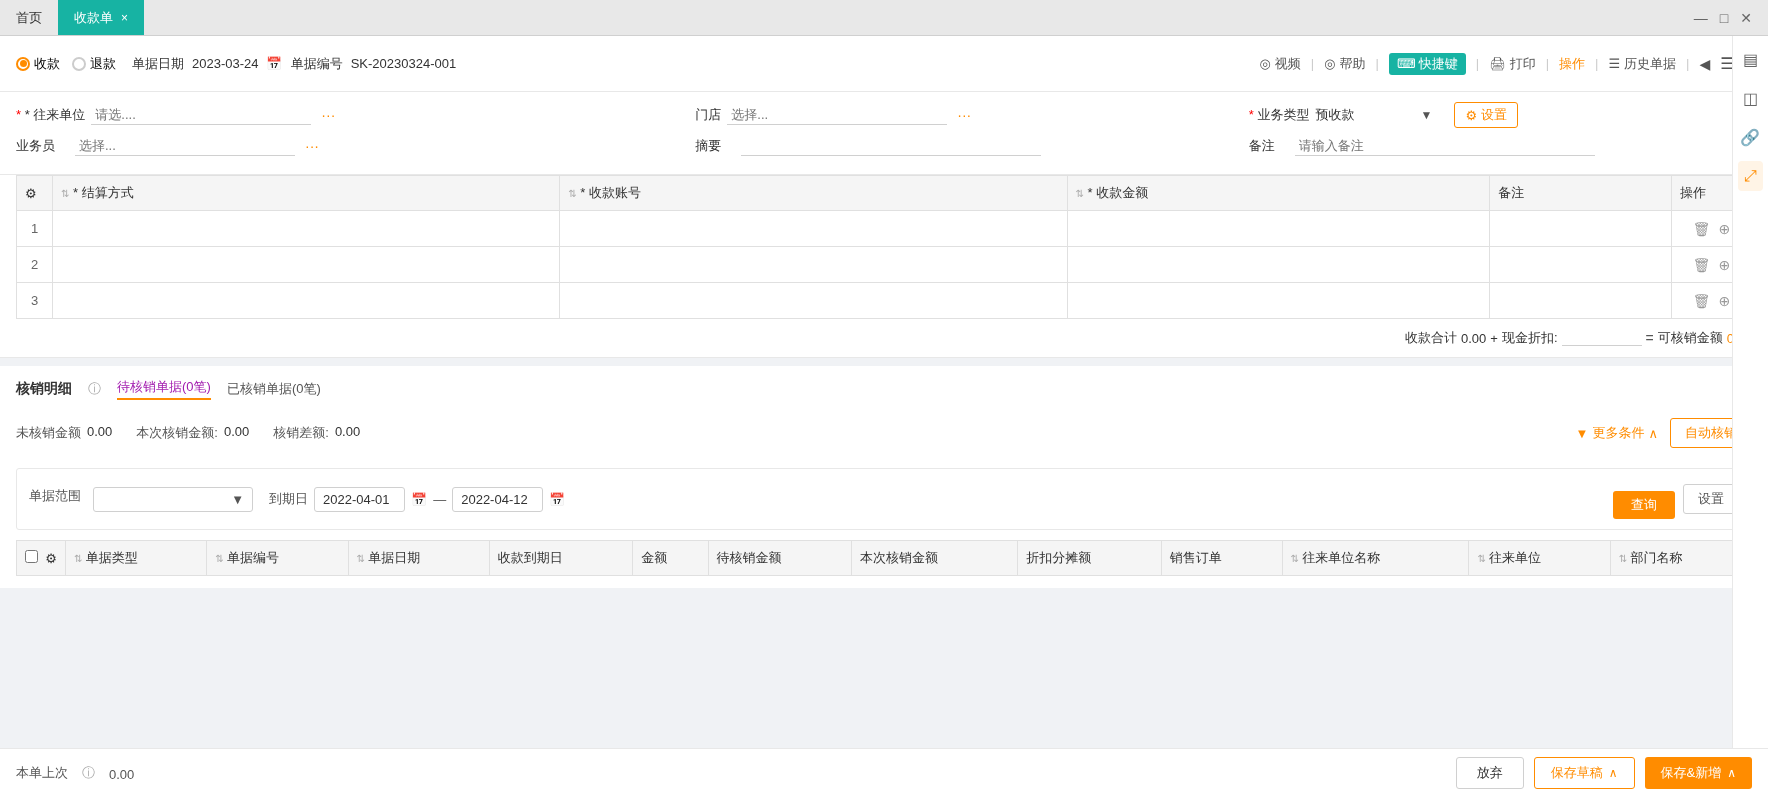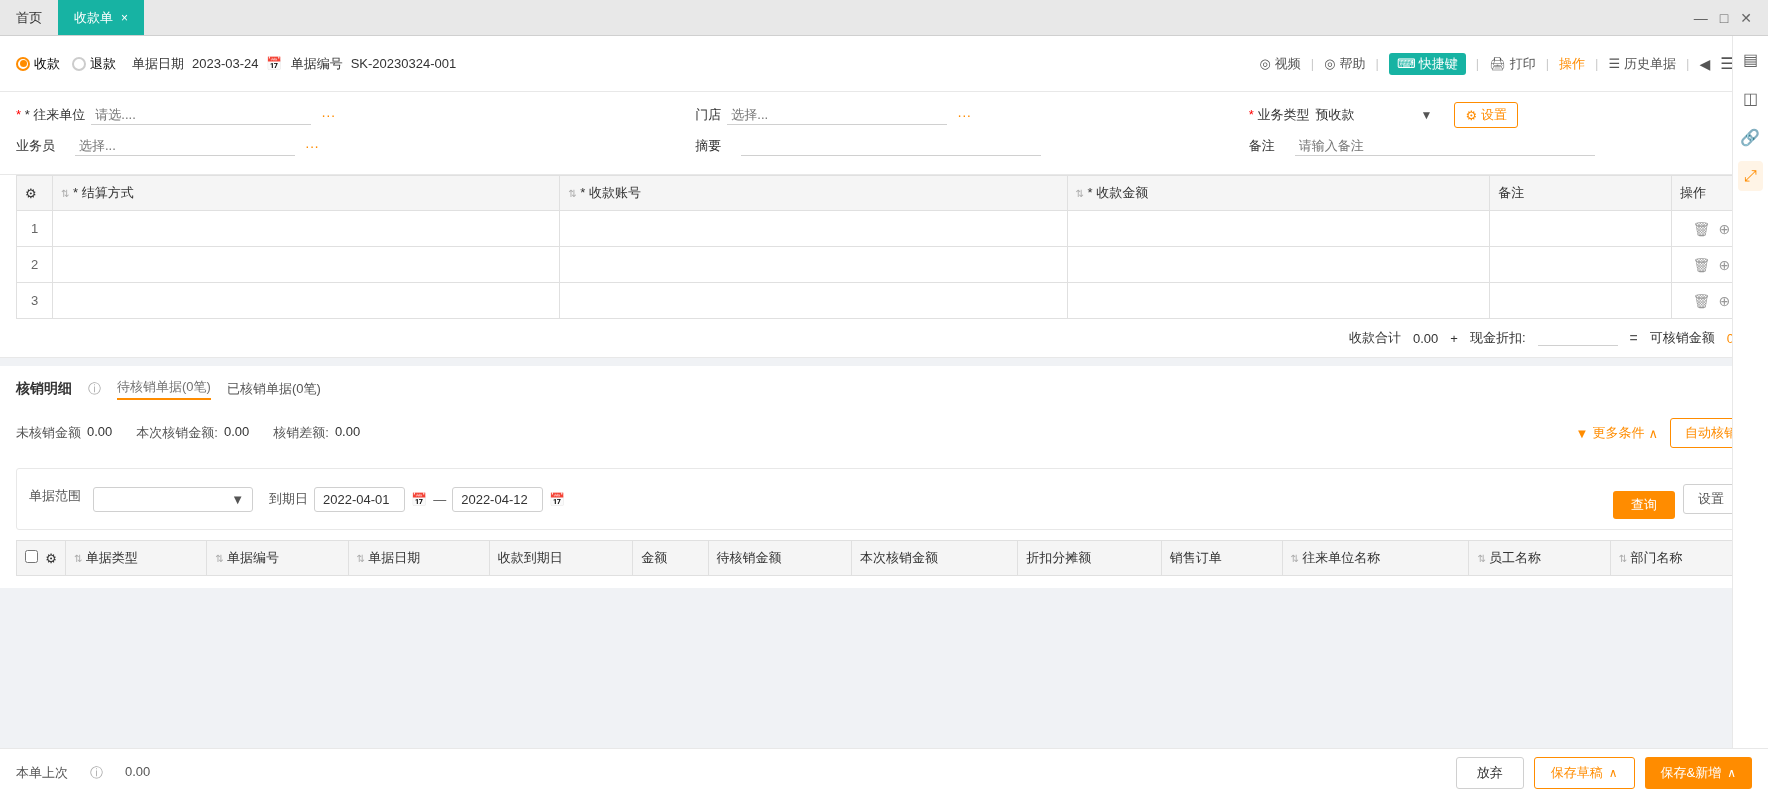--- a/index.html
+++ b/index.html
@@ -85,39 +85,39 @@
     .col-settle { min-width: 120px; }
     .col-account { min-width: 120px; }
     .col-amount { min-width: 100px; }
     .action-icons { display: flex; justify-content: center; gap: 8px; }
     .action-icon { color: #999; cursor: pointer; font-size: 14px; }
     .sort-arrows { color: #aaa; font-size: 10px; cursor: pointer; }
 
     
     .summary-row {
       background: #fff; padding: 10px 16px; display: flex; align-items: center;
-      justify-content: flex-end; gap: 12px; border-bottom: 1px solid #e8e8e8;
+      justify-content: flex-end; gap: 4px; border-bottom: 1px solid #e8e8e8;
       color: #333;
     }
     .summary-label { font-size: 13px; }
     .summary-value { font-size: 13px; }
     .summary-orange { color: #ff8c00; font-size: 13px; }
     .summary-input {
       border: none; border-bottom: 1px solid #d0d0d0; width: 80px;
       outline: none; font-size: 13px; text-align: right;
     }
     .summary-eq { font-size: 14px; color: #555; }
 
     
     .reconcile-section { background: #fff; margin-top: 8px; padding: 12px 16px; }
     .reconcile-header { display: flex; align-items: center; gap: 16px; margin-bottom: 10px; }
     .reconcile-title { font-size: 14px; font-weight: bold; color: #333; }
     .info-icon { color: #aaa; cursor: pointer; font-size: 13px; }
     .pending-tab {
-      color: #737373; font-size: 13px; cursor: pointer; padding-bottom: 2px;
+      color: #a21caf; font-size: 13px; cursor: pointer; padding-bottom: 2px;
       border-bottom: 2px solid #ff8c00;
     }
     .done-tab { color: #555; font-size: 13px; cursor: pointer; }
 
     
     .stats-row {
       display: flex; align-items: center; gap: 24px; margin-bottom: 12px;
       padding: 8px 0;
     }
     .stat-item { display: flex; gap: 6px; color: #555; font-size: 13px; }
@@ -166,21 +166,21 @@
       border: 1px solid #e0e0e0; color: #333; font-weight: normal;
       white-space: nowrap; font-size: 12px;
     }
 
     
     .footer {
       position: fixed; bottom: 0; left: 0; right: 0;
       background: #fff; border-top: 1px solid #e8e8e8;
       padding: 10px 16px; display: flex; align-items: center; height: 48px;
     }
-    .footer-left { display: flex; align-items: flex-start; gap: 22px; color: #555; }
+    .footer-left { display: flex; align-items: flex-end; gap: 14px; color: #555; }
     .footer-info-icon { color: #aaa; cursor: pointer; }
     .footer-right { margin-left: auto; display: flex; gap: 10px; }
     .btn-discard {
       background: #fff; border: 1px solid #d0d0d0; color: #333;
       padding: 6px 20px; border-radius: 3px; cursor: pointer; font-size: 13px;
     }
     .btn-save-draft {
       background: #fff; border: 1px solid #ff8c00; color: #ff8c00;
       padding: 6px 16px; border-radius: 3px; cursor: pointer; font-size: 13px;
       display: flex; align-items: center; gap: 6px;
@@ -498,21 +498,21 @@
         </th>
         <th>
           <span>销售订单</span>
         </th>
         <th>
           <span class="sort-arrows">⇅</span>
           <span>往来单位名称</span>
         </th>
         <th>
           <span class="sort-arrows">⇅</span>
-          <span>员工名称</span>
+          <span>往来单位</span>
         </th>
         <th>
           <span class="sort-arrows">⇅</span>
           <span>部门名称</span>
         </th>
       </tr>
     </thead>
     <tbody>
     </tbody>
   </table>

